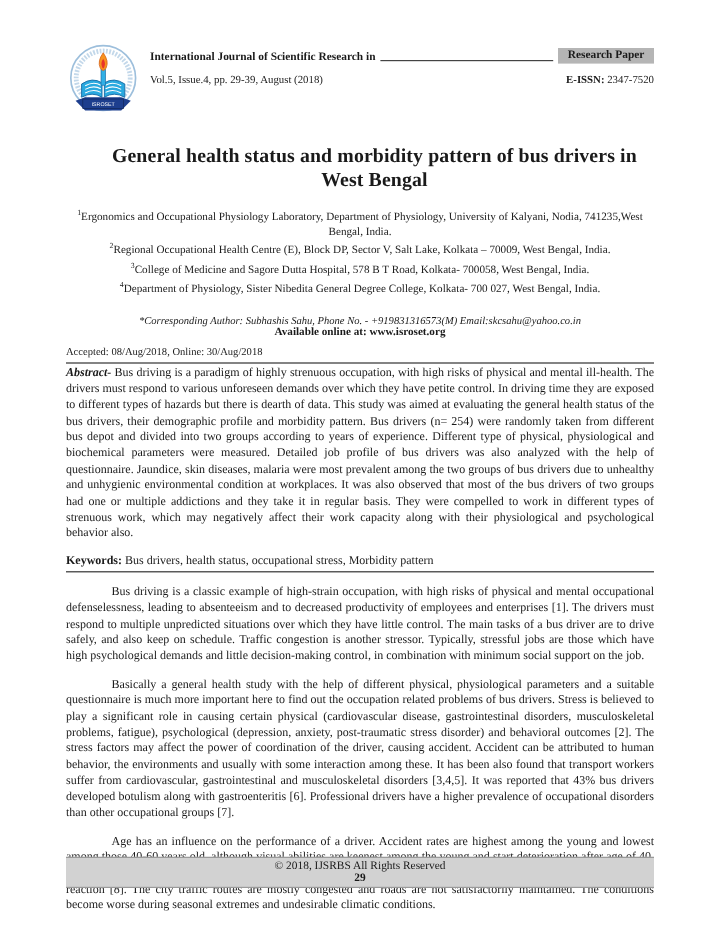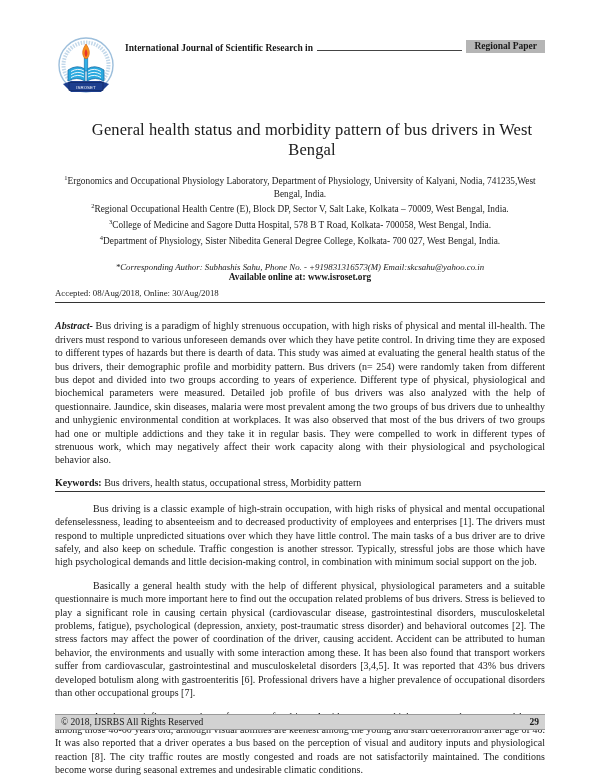--- a/index.html
+++ b/index.html
@@ -13,45 +13,45 @@
   .header{display:flex;margin-top:36px;}
   .logo{width:62px;height:64px;flex:0 0 auto;margin-right:8px;}
   .head-text{flex:1;padding-top:4px;}
   .head-row1{display:flex;align-items:flex-end;font-size:9.5px;font-weight:bold;}
   .head-rule{flex:1;border-bottom:1.2px solid #444;margin:0 4px 2px 4px;}
   .paper-type-box{background:#b5b5b5;padding:1px 8px 2px 8px;font-size:9.5px;font-weight:bold;}
   .head-row2{font-size:9.5px;font-weight:bold;margin-top:1px;}
   .head-row3{display:flex;justify-content:space-between;font-size:9px;margin-top:8px;}
   .eissn b{font-weight:bold;}
   
-  .title{font-size:16.5px;font-weight:normal;text-align:center;margin-top:20px;letter-spacing:.1px;margin-left:24px;}
+  .title{font-size:16.5px;font-weight:bold;text-align:center;margin-top:20px;letter-spacing:.1px;margin-left:24px;}
   .authors{font-size:11px;font-weight:bold;text-align:center;margin-top:13px;}
   .authors sup{font-size:7px;}
   .affils{margin-top:12px;font-size:9.3px;text-align:center;line-height:12.6px;}
   .affil sup{font-size:6.5px;}
   .corresponding{font-size:8.8px;font-style:italic;text-align:center;margin-top:15px;}
   .avail{font-size:9.3px;font-weight:bold;text-align:center;}
   .accepted{font-size:8.8px;margin-top:6px;padding-bottom:4px;}
   .rule{border:none;border-top:1.4px solid #333;margin:0;}
   .rule-thick{border:none;border-top:1.8px solid #333;margin:0;}
   
-  .abstract{font-size:10px;line-height:13.4px;text-align:justify;margin-top:16px;}
+  .abstract{font-size:10px;line-height:13.4px;text-align:justify;margin-top:1px;}
   .abstract .ablabel{font-weight:bold;font-style:italic;}
   .keywords{font-size:10px;margin-top:10px;padding-bottom:3px;}
   .keywords .kwlabel{font-weight:bold;}
   
   .sec-heading{text-align:center;font-size:10.5px;font-weight:bold;margin-top:15px;}
   .sec-heading .sec-num{margin-right:30px;}
   .body-para{font-size:10px;line-height:13.4px;text-align:justify;text-indent:38px;margin:10px 0 0 0;}
   
   .footer{
     position:absolute;left:55px;right:55px;top:714px;
     background:#d2d2d2;border-top:1px solid #9a9a9a;border-bottom:1px solid #9a9a9a;
-    display:flex;justify-content:space-between;align-items:flex-start;
-    font-size:9.5px;padding:2px 6px;box-sizing:border-box;
+    display:flex;justify-content:space-between;align-items:center;
+    font-size:9.5px;padding:2px 6px;box-sizing:border-box;flex-direction:column;
   }
   .footer .pageno{font-weight:bold;}
 </style>
 </head>
 <body>
 
 <div class="page">
 
   <div class="header">
     <svg class="logo" viewBox="0 0 62 64">
@@ -69,21 +69,25 @@
 
       <path d="M8 48 L16 45 L46 45 L54 48 L46 56 L16 56 Z" fill="#1d3e8e"></path>
       <rect x="14" y="46.5" width="34" height="8" fill="#1d3e8e" stroke="#12275c" stroke-width="0.6"></rect>
       <text x="31" y="52.6" text-anchor="middle" font-size="4.4" fill="#ffffff" font-family="Liberation Sans, sans-serif">ISROSET</text>
     </svg>
 
     <div class="head-text">
       <div class="head-row1">
         <span>International Journal of Scientific Research in</span>
         <span class="head-rule"></span>
-        <span class="paper-type-box">Regional Paper</span>
+        <span class="paper-type-box">Research Paper</span>
+      </div>
+      <div class="head-row3">
+        <span>Vol.5, Issue.4, pp. 29-39,  August (2018)</span>
+        <span class="eissn"><b>E-ISSN:</b> <span>2347-7520</span></span>
       </div>
     </div>
   </div>
 
   <div class="title">General health status and morbidity pattern of bus drivers in West Bengal</div>
   <div class="affils">
       <div class="affil"><sup>1</sup>Ergonomics and Occupational Physiology Laboratory, Department of Physiology, University of Kalyani, Nodia, 741235,West Bengal, India.</div>
       <div class="affil"><sup>2</sup>Regional Occupational Health Centre (E), Block DP, Sector V, Salt Lake, Kolkata – 70009, West Bengal, India.</div>
       <div class="affil"><sup>3</sup>College of Medicine and Sagore Dutta Hospital, 578 B T Road, Kolkata- 700058, West Bengal, India.</div>
       <div class="affil"><sup>4</sup>Department of Physiology, Sister Nibedita General Degree College, Kolkata- 700 027, West Bengal, India.</div>

